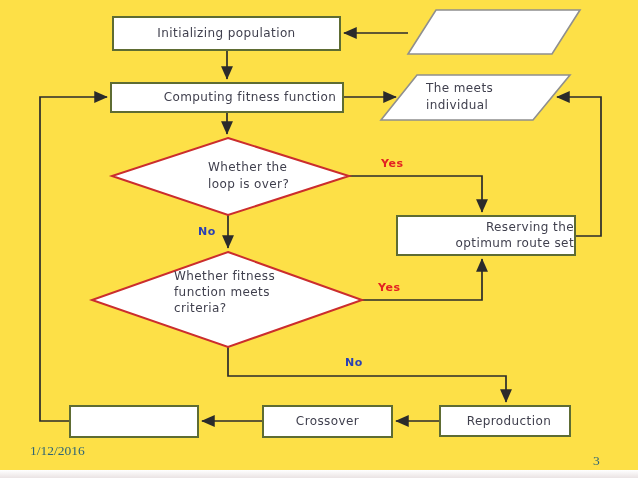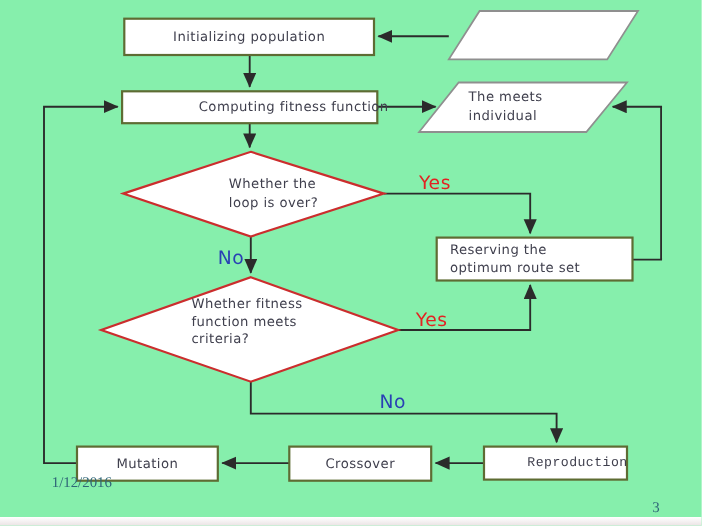--- a/index.html
+++ b/index.html
@@ -1,40 +1,40 @@
 <!DOCTYPE html>
 <html style="--box-border: #5e6c33; --io-border: #8f8f8f; --diamond-border: #cb2d2d; --edge: #2b2b2b; --node-text: #3f3f4d; --yes: #e32222; --no: #2940b4; --footer: #2e6577;"><head>
 <meta charset="utf-8">
 <style>
   html,body{margin:0;padding:0;background:#fff;}
   #slide{
     position:relative;
     width:638px;height:478px;
-    background:#86efac;
+    background:#fde047;
     overflow:hidden;
     font-family:"DejaVu Sans","Liberation Sans",sans-serif;
   }
   #diagram-svg{position:absolute;left:0;top:0;}
   .process{fill:#ffffff;stroke:var(--box-border,#5e6c33);stroke-width:2;}
   .io{fill:#ffffff;stroke:var(--io-border,#8f8f8f);stroke-width:1.6;}
   .decision{fill:#ffffff;stroke:var(--diamond-border,#cb2d2d);stroke-width:2;}
   .edge{fill:none;stroke:var(--edge,#2b2b2b);stroke-width:1.7;}
   .node-label{
     position:absolute;
     color:var(--node-text,#3f3f4d);
     font-size:12px;
     letter-spacing:.4px;
     white-space:pre-line;
     line-height:16.5px;
   }
   .centered{display:flex;align-items:center;justify-content:center;text-align:center;}
   .edge-label{
     position:absolute;
-    font-size:17px;
-    font-weight:normal;
+    font-size:11px;
+    font-weight:bold;
     letter-spacing:.5px;
   }
   .yes{color:var(--yes,#e32222);}
   .no{color:var(--no,#2940b4);}
   .footer-text{
     position:absolute;
     font-family:"Liberation Serif","DejaVu Serif",serif;
     font-size:13.5px;
     color:var(--footer,#2e6577);
   }
@@ -76,43 +76,42 @@
     <rect class="process" x="397" y="216" width="178" height="39"></rect>
     <polygon class="decision" points="228,252 362,300 228,347 92,300"></polygon>
     <rect class="process" x="440" y="406" width="130" height="30"></rect>
     <rect class="process" x="263" y="406" width="129" height="31"></rect>
     <rect class="process" x="70" y="406" width="128" height="31"></rect>
   </svg>
 
   <div class="node-label centered" style="left:113px;top:17px;width:227px;height:33px;">Initializing population</div>
 
 
-  <div class="node-label centered" style="left:128px;top:83px;width:278px;height:29px;">Computing fitness function</div>
+  <div class="node-label centered" style="left:111px;top:83px;width:278px;height:29px;">Computing fitness function</div>
 
   <div class="node-label" style="left:426px;top:80px;width:120px;">The meets
 individual</div>
 
   <div class="node-label" style="left:176px;top:159px;width:120px;margin-left:32px;">Whether the
 loop is over?</div>
 
-  <div class="node-label" style="left:409px;top:219px;width:165px;line-height:16px;">Reserving the
+  <div class="node-label" style="left:409px;top:219px;width:165px;line-height:16px;text-align:right;">Reserving the
 optimum route set</div>
 
   <div class="node-label" style="left:174px;top:268px;width:130px;line-height:16px;">Whether fitness
 function meets
 criteria?</div>
 
-  <div class="node-label centered" style="left:460px;top:406px;width:130px;height:30px;font-family:Liberation Mono, monospace;">Reproduction</div>
+  <div class="node-label centered" style="left:444px;top:406px;width:130px;height:30px;">Reproduction</div>
 
   <div class="node-label centered" style="left:263px;top:406px;width:129px;height:31px;border-radius:11px;">Crossover</div>
 
-  <div class="node-label centered" style="left:70px;top:406px;width:128px;height:31px;">Mutation</div>
 
   <div class="edge-label yes" style="left:381px;top:157px;">Yes</div>
   <div class="edge-label no" style="left:198px;top:225px;">No</div>
   <div class="edge-label yes" style="left:378px;top:281px;">Yes</div>
   <div class="edge-label no" style="left:345px;top:356px;">No</div>
 
-  <div class="footer-text" style="left:30px;top:431px;margin-left:17px;">1/12/2016</div>
+  <div class="footer-text" style="left:30px;top:443px;">1/12/2016</div>
   <div class="footer-text" style="left:593px;top:453px;">3</div>
 
   <div id="bottom-band"></div>
 </div>
 
 </body></html>

